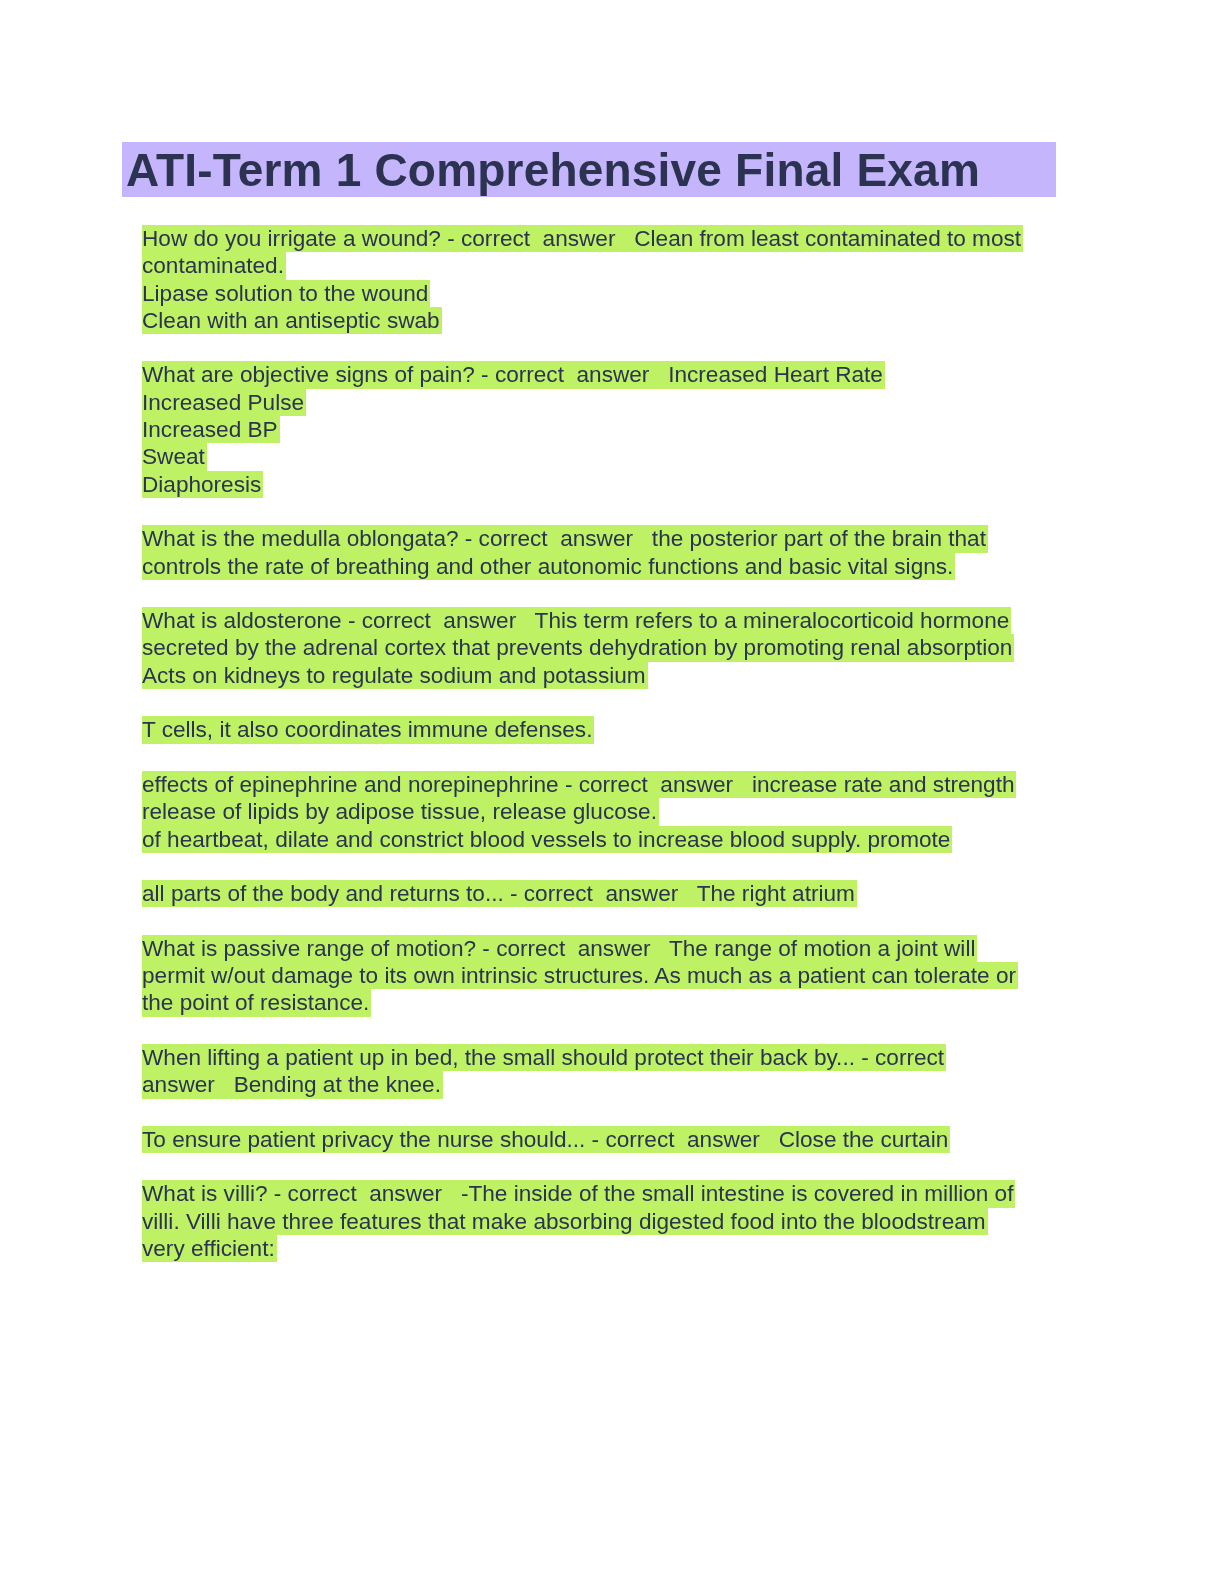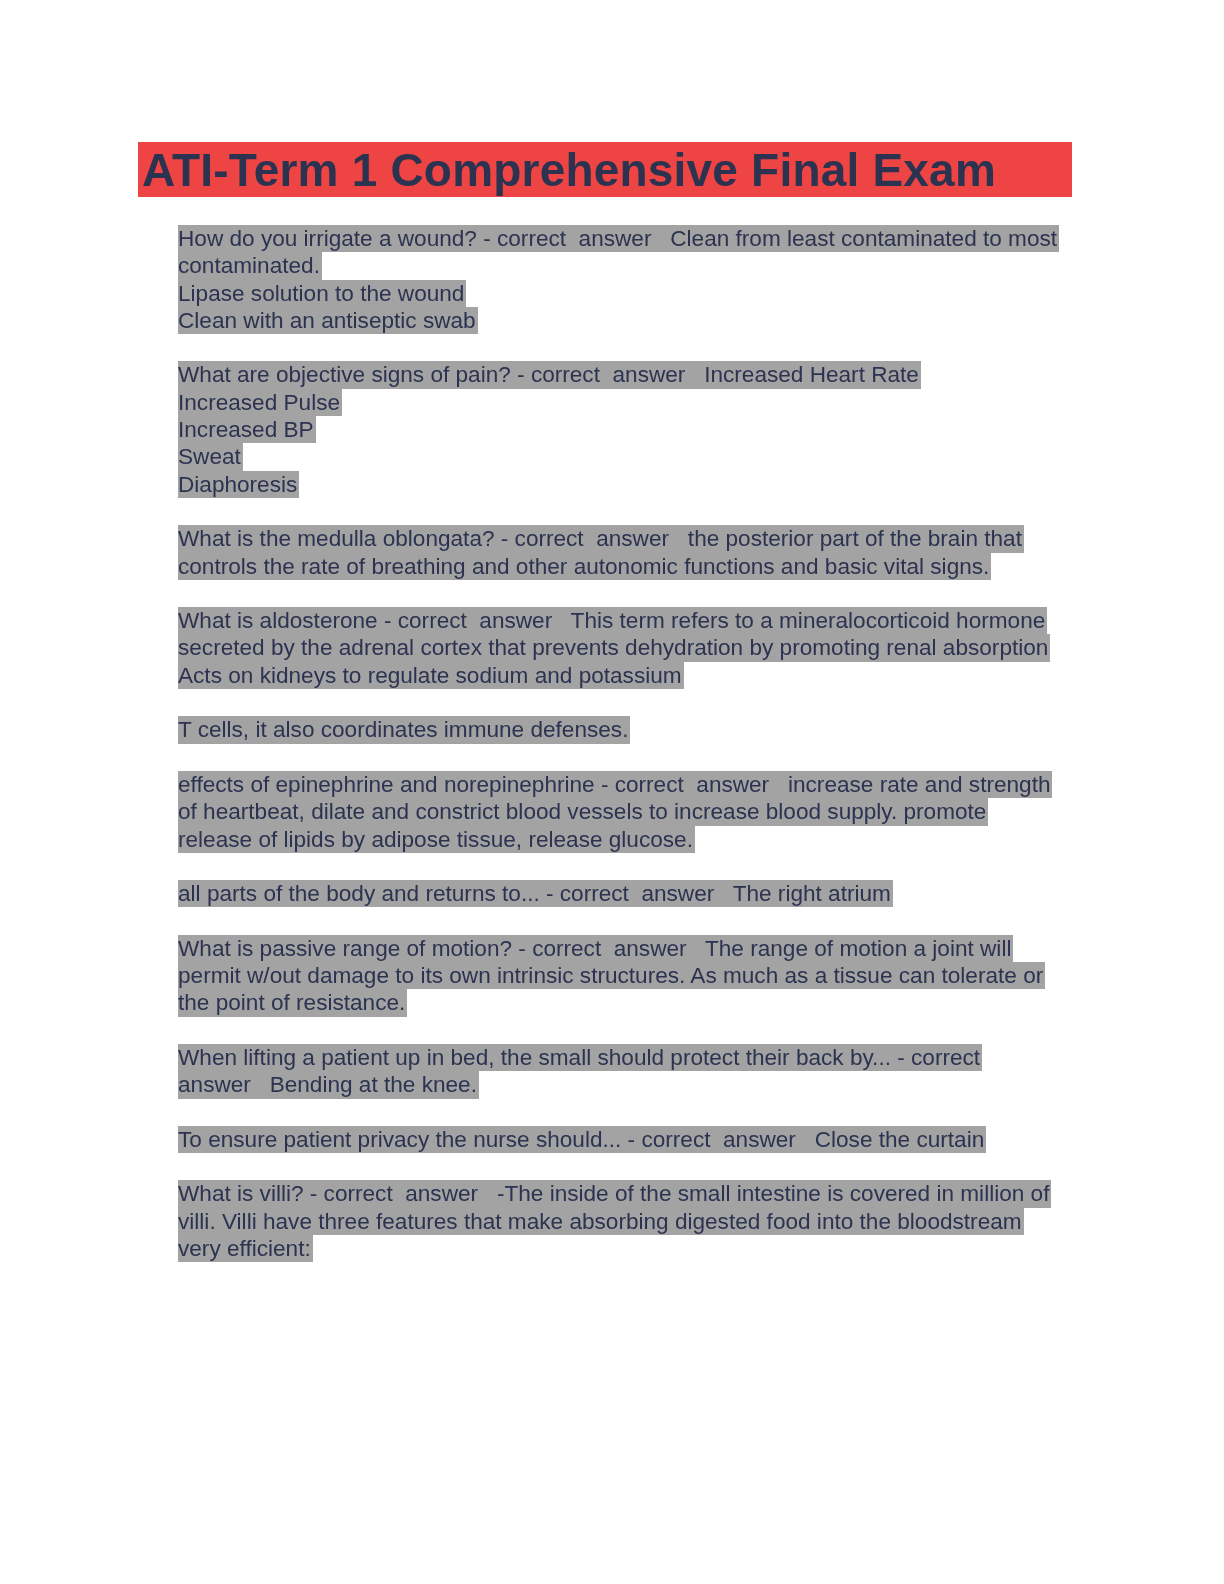--- a/index.html
+++ b/index.html
@@ -17,25 +17,25 @@
     }
     .page {
       position: absolute;
       left: 0;
       top: 0;
       width: 1224px;
       height: 1584px;
     }
     .title-wrap {
       position: absolute;
-      left: 138px;
+      left: 122px;
       top: 142px;
       width: 934px;
       height: 55px;
-      background: #ef4444;
+      background: #c4b5fd;
     }
     .title {
       position: absolute;
       left: 4px;
       top: 2px;
       margin: 0;
       font-size: 46px;
       line-height: 52px;
       font-weight: bold;
       color: #2b3350;
@@ -53,24 +53,23 @@
     }
     .line {
       display: block;
       height: 27.3px;
       line-height: 27.3px;
       font-size: 22.6px;
       white-space: pre;
     }
     .line span {
       display: inline-block;
-      background: #a3a3a3;
+      background: #bef264;
       padding-right: 2px;
       height: 27.3px;
-      margin-left: 36px;
     }
   </style>
 </head>
 <body>
 
 <div class="page">
   <div class="title-wrap">
     <h1 class="title">ATI-Term 1 Comprehensive Final Exam</h1>
   </div>
 
@@ -101,31 +100,31 @@
       <div class="line"><span>secreted by the adrenal cortex that prevents dehydration by promoting renal absorption</span></div>
       <div class="line"><span>Acts on kidneys to regulate sodium and potassium</span></div>
     </div>
 
     <div class="qa">
       <div class="line"><span>T cells, it also coordinates immune defenses.</span></div>
     </div>
 
     <div class="qa">
       <div class="line"><span>effects of epinephrine and norepinephrine - correct  answer   increase rate and strength</span></div>
+      <div class="line"><span>release of lipids by adipose tissue, release glucose.</span></div>
       <div class="line"><span>of heartbeat, dilate and constrict blood vessels to increase blood supply. promote</span></div>
-      <div class="line"><span>release of lipids by adipose tissue, release glucose.</span></div>
     </div>
 
     <div class="qa">
       <div class="line"><span>all parts of the body and returns to... - correct  answer   The right atrium</span></div>
     </div>
 
     <div class="qa">
       <div class="line"><span>What is passive range of motion? - correct  answer   The range of motion a joint will</span></div>
-      <div class="line"><span>permit w/out damage to its own intrinsic structures. As much as a tissue can tolerate or</span></div>
+      <div class="line"><span>permit w/out damage to its own intrinsic structures. As much as a patient can tolerate or</span></div>
       <div class="line"><span>the point of resistance.</span></div>
     </div>
 
     <div class="qa">
       <div class="line"><span>When lifting a patient up in bed, the small should protect their back by... - correct</span></div>
       <div class="line"><span>answer   Bending at the knee.</span></div>
     </div>
 
     <div class="qa">
       <div class="line"><span>To ensure patient privacy the nurse should... - correct  answer   Close the curtain</span></div>

